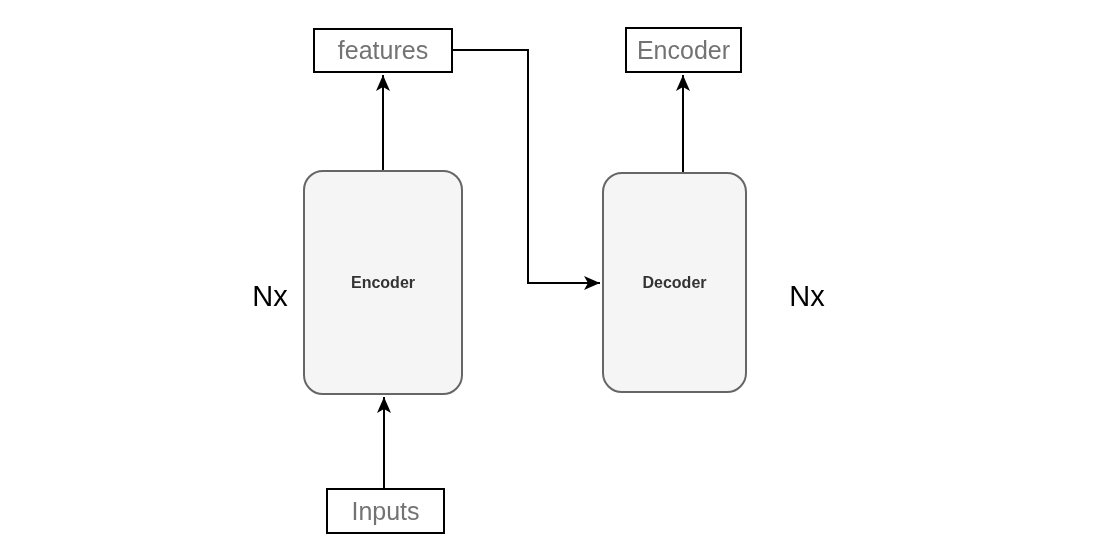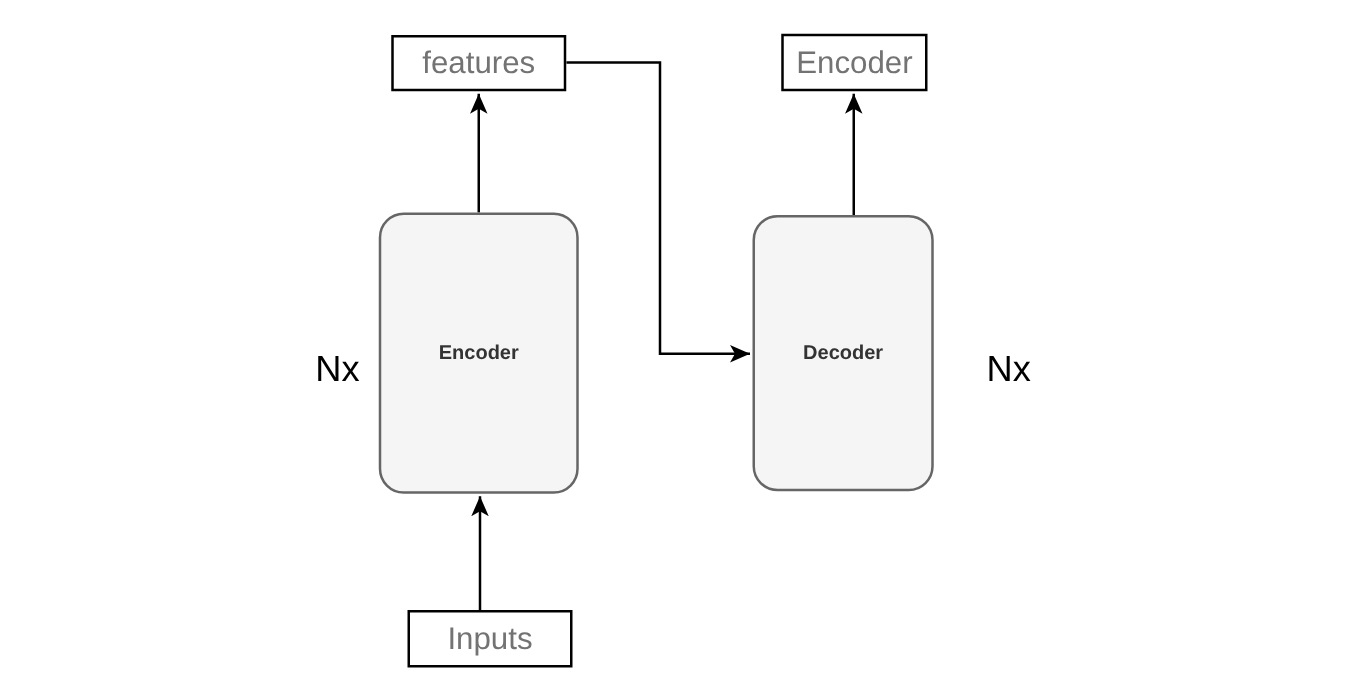--- a/index.html
+++ b/index.html
@@ -61,21 +61,21 @@
     position: absolute;
     width: 60px;
     text-align: center;
     font-size: 29px;
     font-weight: normal;
     color: #000000;
     line-height: 32px;
   }
   .node-features { left: 313px; top: 28px;  width: 140px; height: 45px; }
   .node-outputs  { left: 625px; top: 27px;  width: 117px; height: 46px; }
-  .node-inputs   { left: 326px; top: 488px; width: 132px; height: 46px; }
+  .node-inputs   { left: 326px; top: 488px; width: 119px; height: 46px; }
   .node-encoder  { left: 303px; top: 170px; width: 160px; height: 225px; }
   .node-decoder  { left: 602px; top: 172px; width: 145px; height: 221px; }
   .nx-left  { left: 240px; top: 280px; }
   .nx-right { left: 777px; top: 280px; }
 </style>
 </head>
 <body>
 
 <div class="canvas" style="--bg: #ffffff; --box-fill: #ffffff; --box-border: #000000; --module-fill: #f5f5f5; --module-border: #666666; --module-text: #333333; --arrow: #000000;">
 

